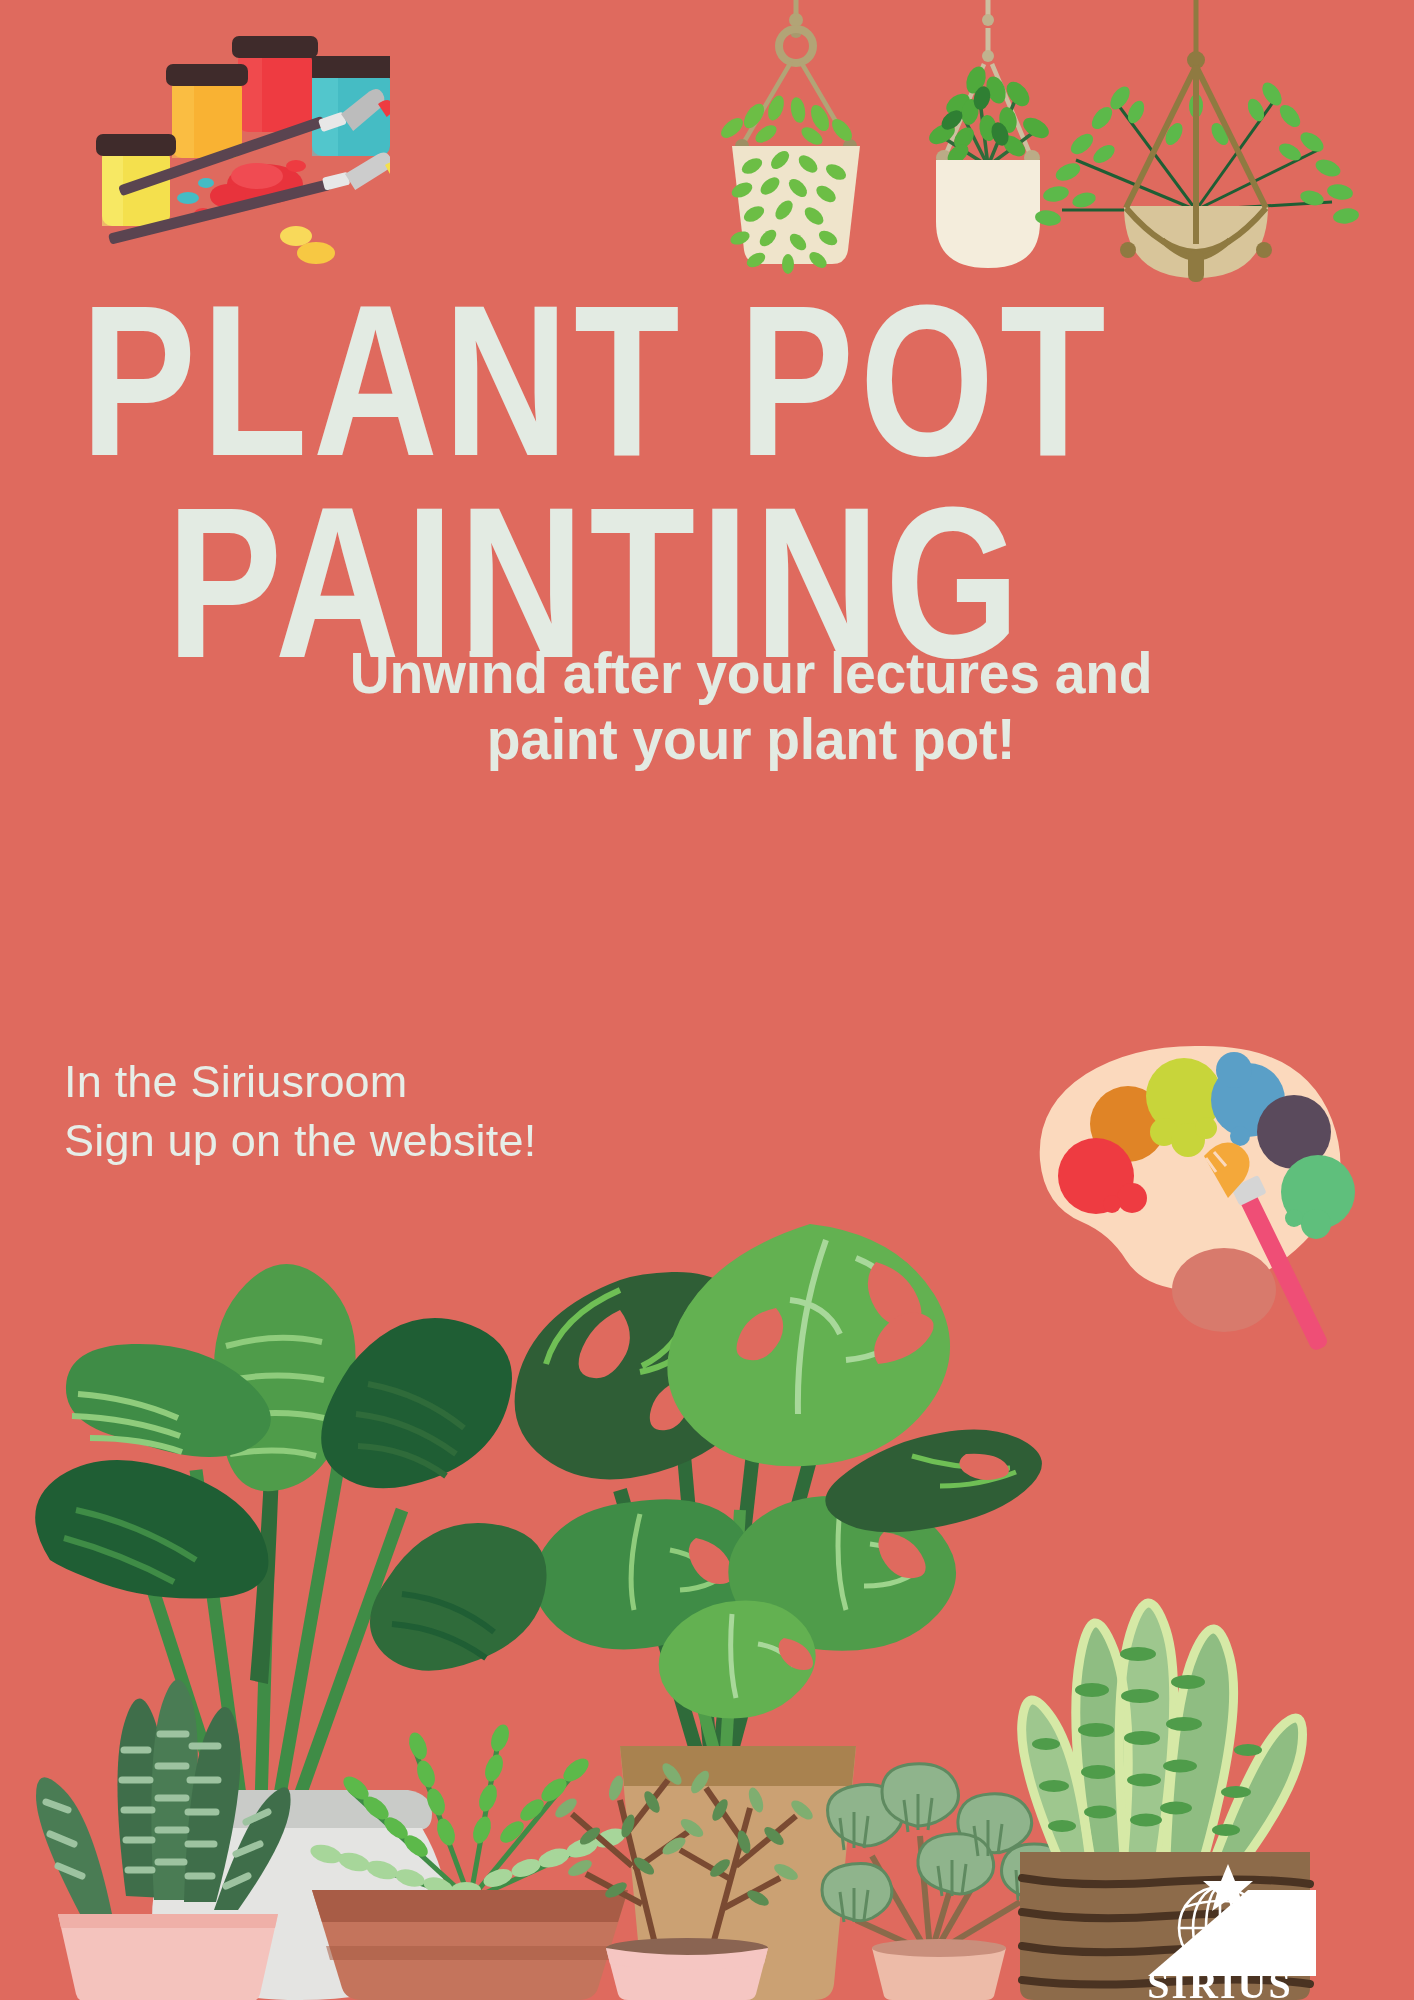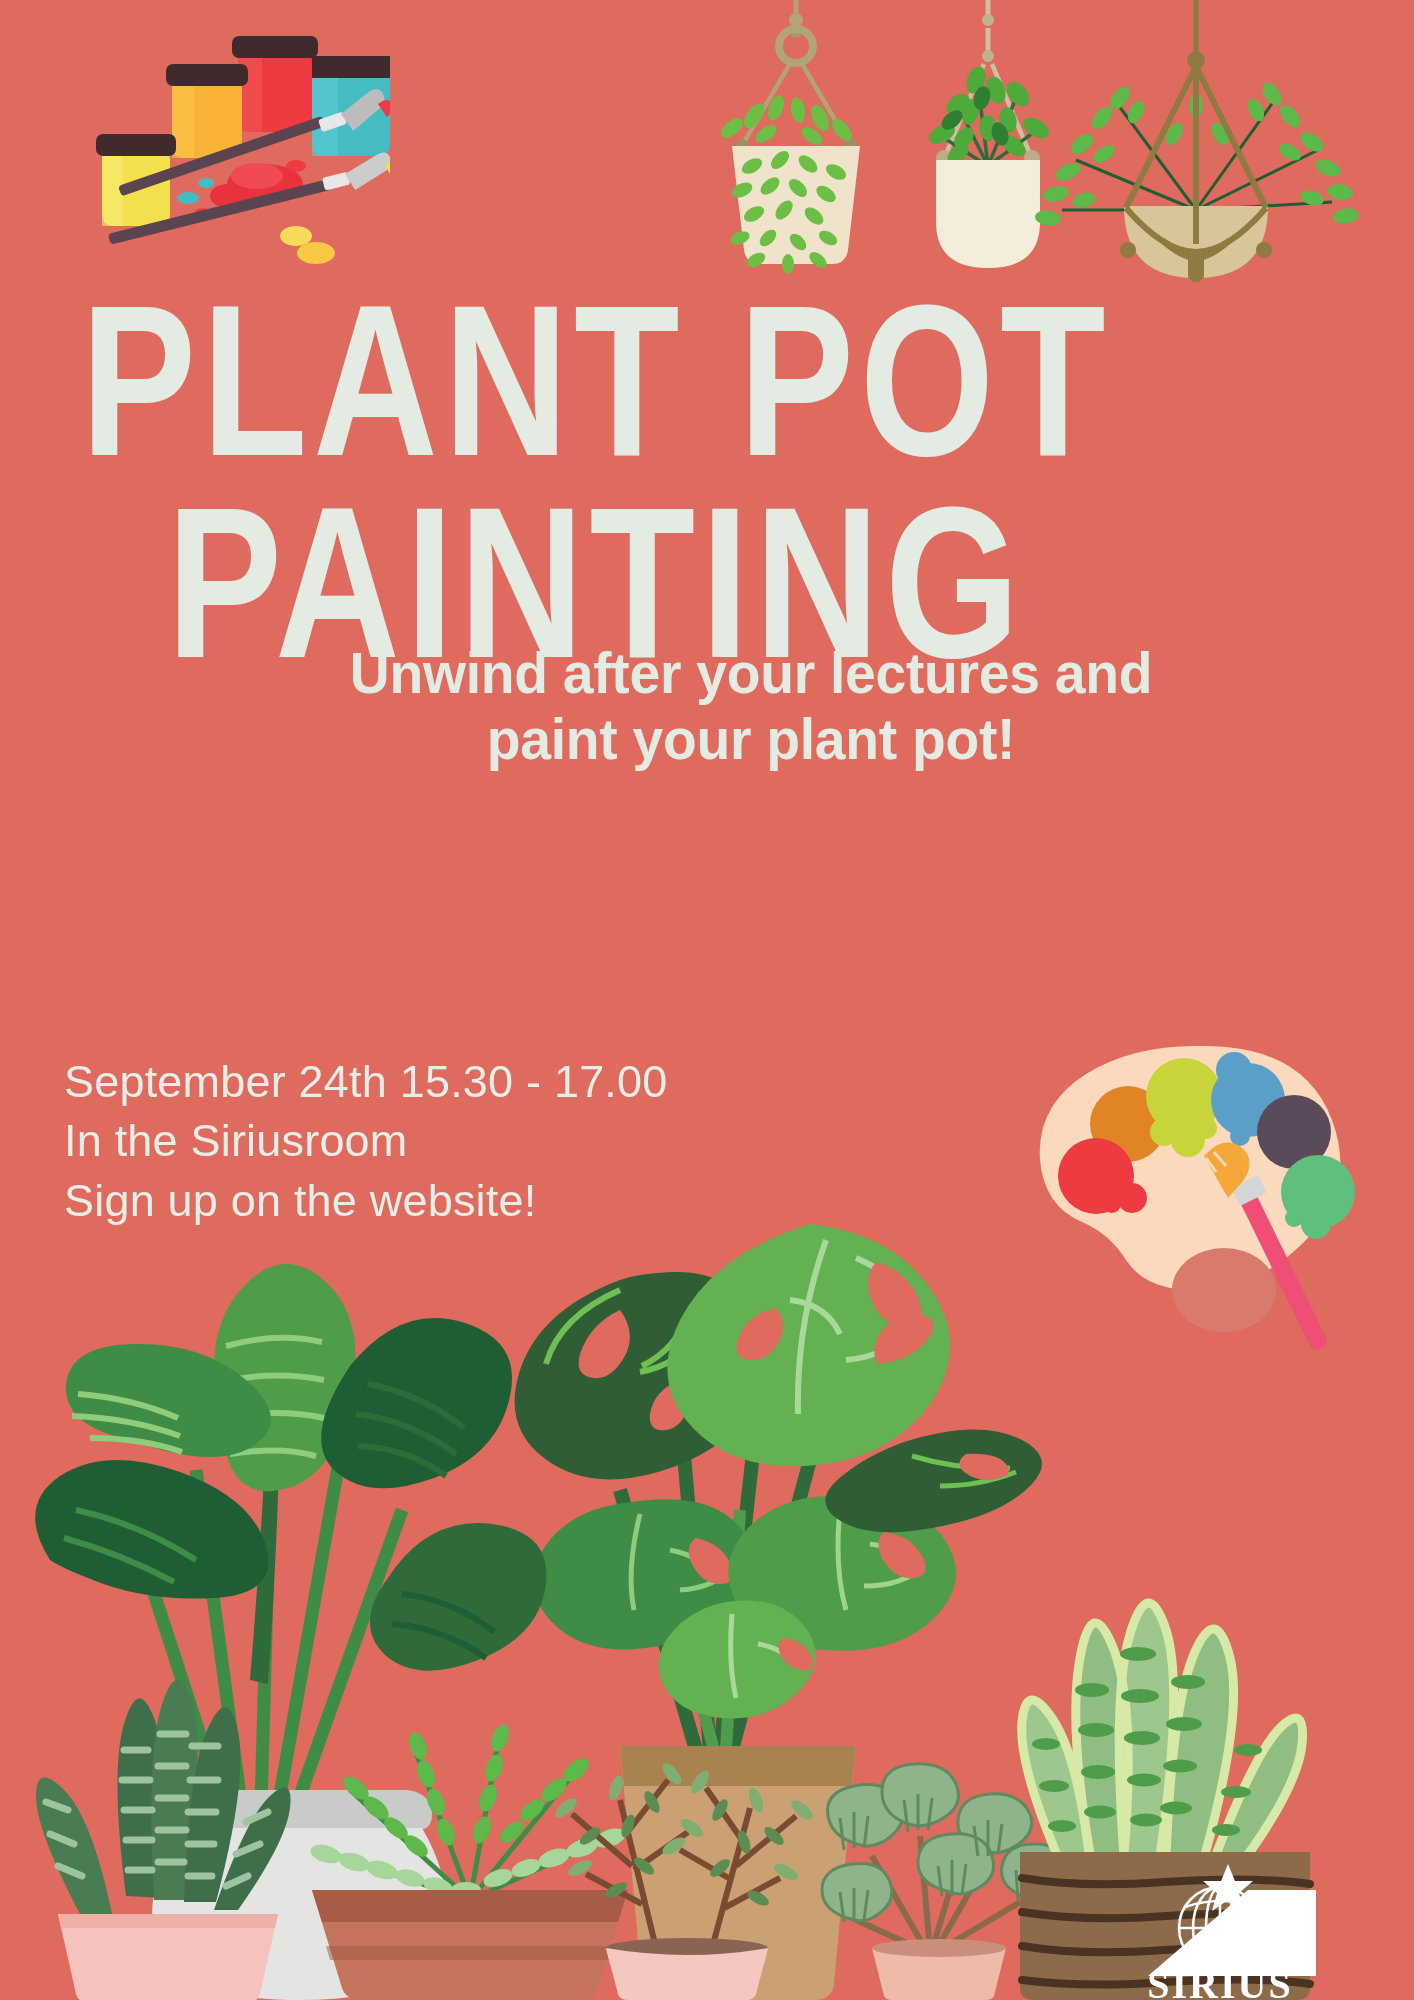--- a/index.html
+++ b/index.html
@@ -604,18 +604,17 @@
     <span class="title-line l1">PLANT POT</span>
     <span class="title-line l2">PAINTING</span>
   </div>
 
   <div class="subtitle-wrap">
     <span class="subtitle-line">Unwind after your lectures and</span>
     <span class="subtitle-line">paint your plant pot!</span>
   </div>
 
   <div class="details-wrap">
-    <span class="details-line">September 24th 15.30 - 17.00</span>
     <span class="details-line">In the Siriusroom</span>
     <span class="details-line">Sign up on the website!</span>
   </div>
 
 </div>
 
 </body></html>

